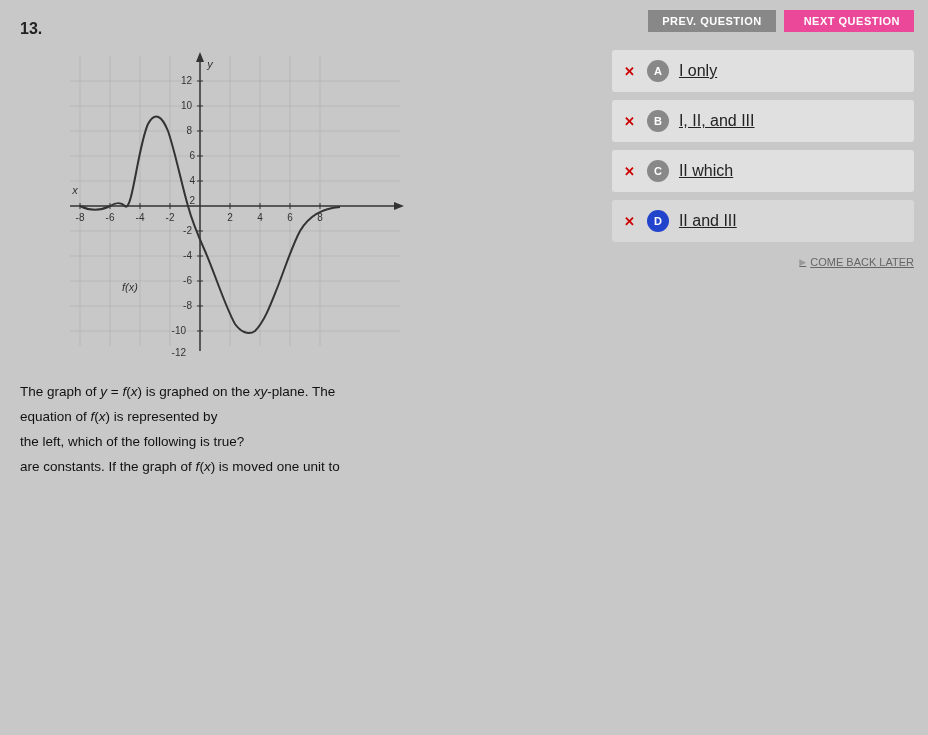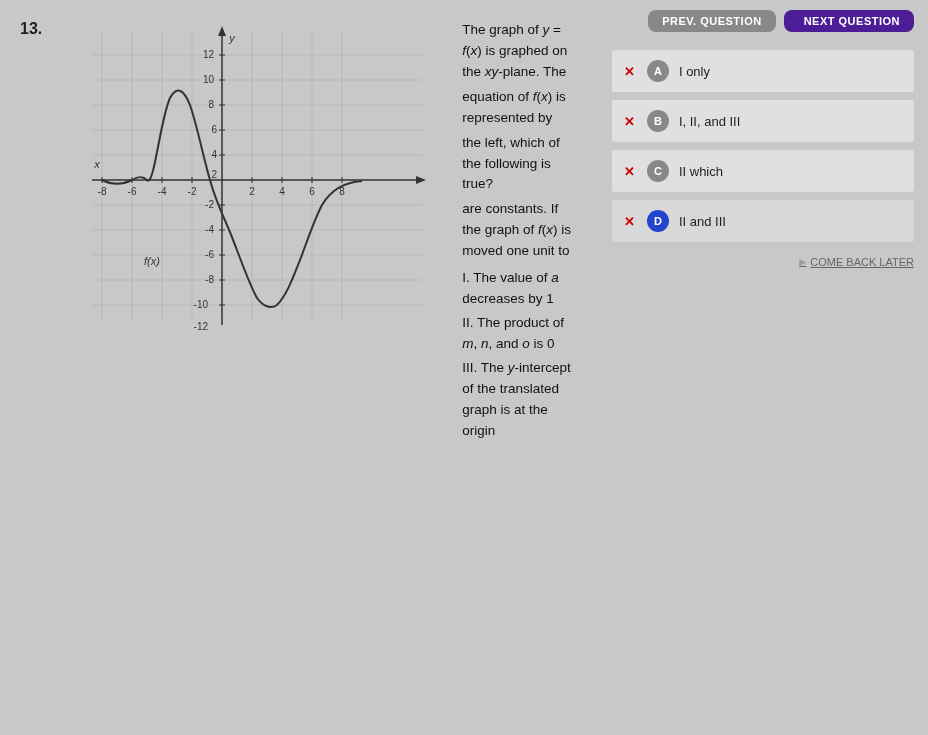--- a/index.html
+++ b/index.html
@@ -15,21 +15,21 @@
     .main-container {
       display: flex;
       width: 928px;
       height: 735px;
       background: #c8c8c8;
     }
     .left-panel {
       flex: 1;
       padding: 20px 20px 10px 20px;
       display: flex;
-      flex-direction: row;
+      flex-direction: column;
     }
     .question-number {
       font-size: 16px;
       font-weight: bold;
       color: #222;
       margin-bottom: 8px;
     }
     .graph-area {
       position: relative;
       width: 420px;
@@ -67,29 +67,29 @@
       gap: 8px;
       margin-bottom: 10px;
       justify-content: flex-end;
     }
     .nav-btn {
       padding: 5px 14px;
       font-size: 11px;
       font-weight: bold;
       border: none;
       cursor: pointer;
-      border-radius: 8px;
+      border-radius: 0;
       letter-spacing: 0.5px;
     }
     .prev-btn {
       background: #888;
       color: #fff;
     }
     .next-btn {
-      background: #4c1d95;
+      background: #ec4899;
       color: #fff;
       padding-left: 20px;
     }
     .answer-option {
       display: flex;
       align-items: center;
       background: #e0e0e0;
       border-radius: 3px;
       padding: 10px 12px;
       gap: 10px;
@@ -115,22 +115,23 @@
       font-size: 11px;
       font-weight: bold;
       color: #fff;
       flex-shrink: 0;
     }
     .badge-a { background: #888; }
     .badge-b { background: #888; }
     .badge-c { background: #888; }
     .badge-d { background: #2244cc; }
     .option-text {
-      font-size: 13px;
+      font-size: 16px;
       color: #222;
+      text-decoration: underline;
     }
     .come-back {
       margin-top: 6px;
       text-align: left;
       font-size: 11px;
       color: #666;
       cursor: pointer;
       text-decoration: underline;
       display: flex;
       align-items: center;
@@ -246,25 +247,20 @@
         <line x1="177" y1="260" x2="183" y2="260" stroke="#333" stroke-width="1"></line>
         <line x1="177" y1="285" x2="183" y2="285" stroke="#333" stroke-width="1"></line>
       </svg>
     </div>
 
     <div class="question-text">
       <p>The graph of <em>y</em> = <em>f</em>(<em>x</em>) is graphed on the <em>xy</em>-plane. The</p>
       <p>equation of <em>f</em>(<em>x</em>) is represented by</p>
       <p>the left, which of the following is true?</p>
       <p>are constants. If the graph of <em>f</em>(<em>x</em>) is moved one unit to</p>
-      <div class="roman-list">
-        <div class="item">I. The value of <em>a</em> decreases by 1</div>
-        <div class="item">II. The product of <em>m</em>, <em>n</em>, and <em>o</em> is 0</div>
-        <div class="item">III. The <em>y</em>-intercept of the translated graph is at the origin</div>
-      </div>
     </div>
   </div>
 
   <div class="right-panel">
 
     <div class="nav-buttons">
       <button class="nav-btn prev-btn">PREV. QUESTION</button>
       <button class="nav-btn next-btn">NEXT QUESTION</button>
     </div>
 

